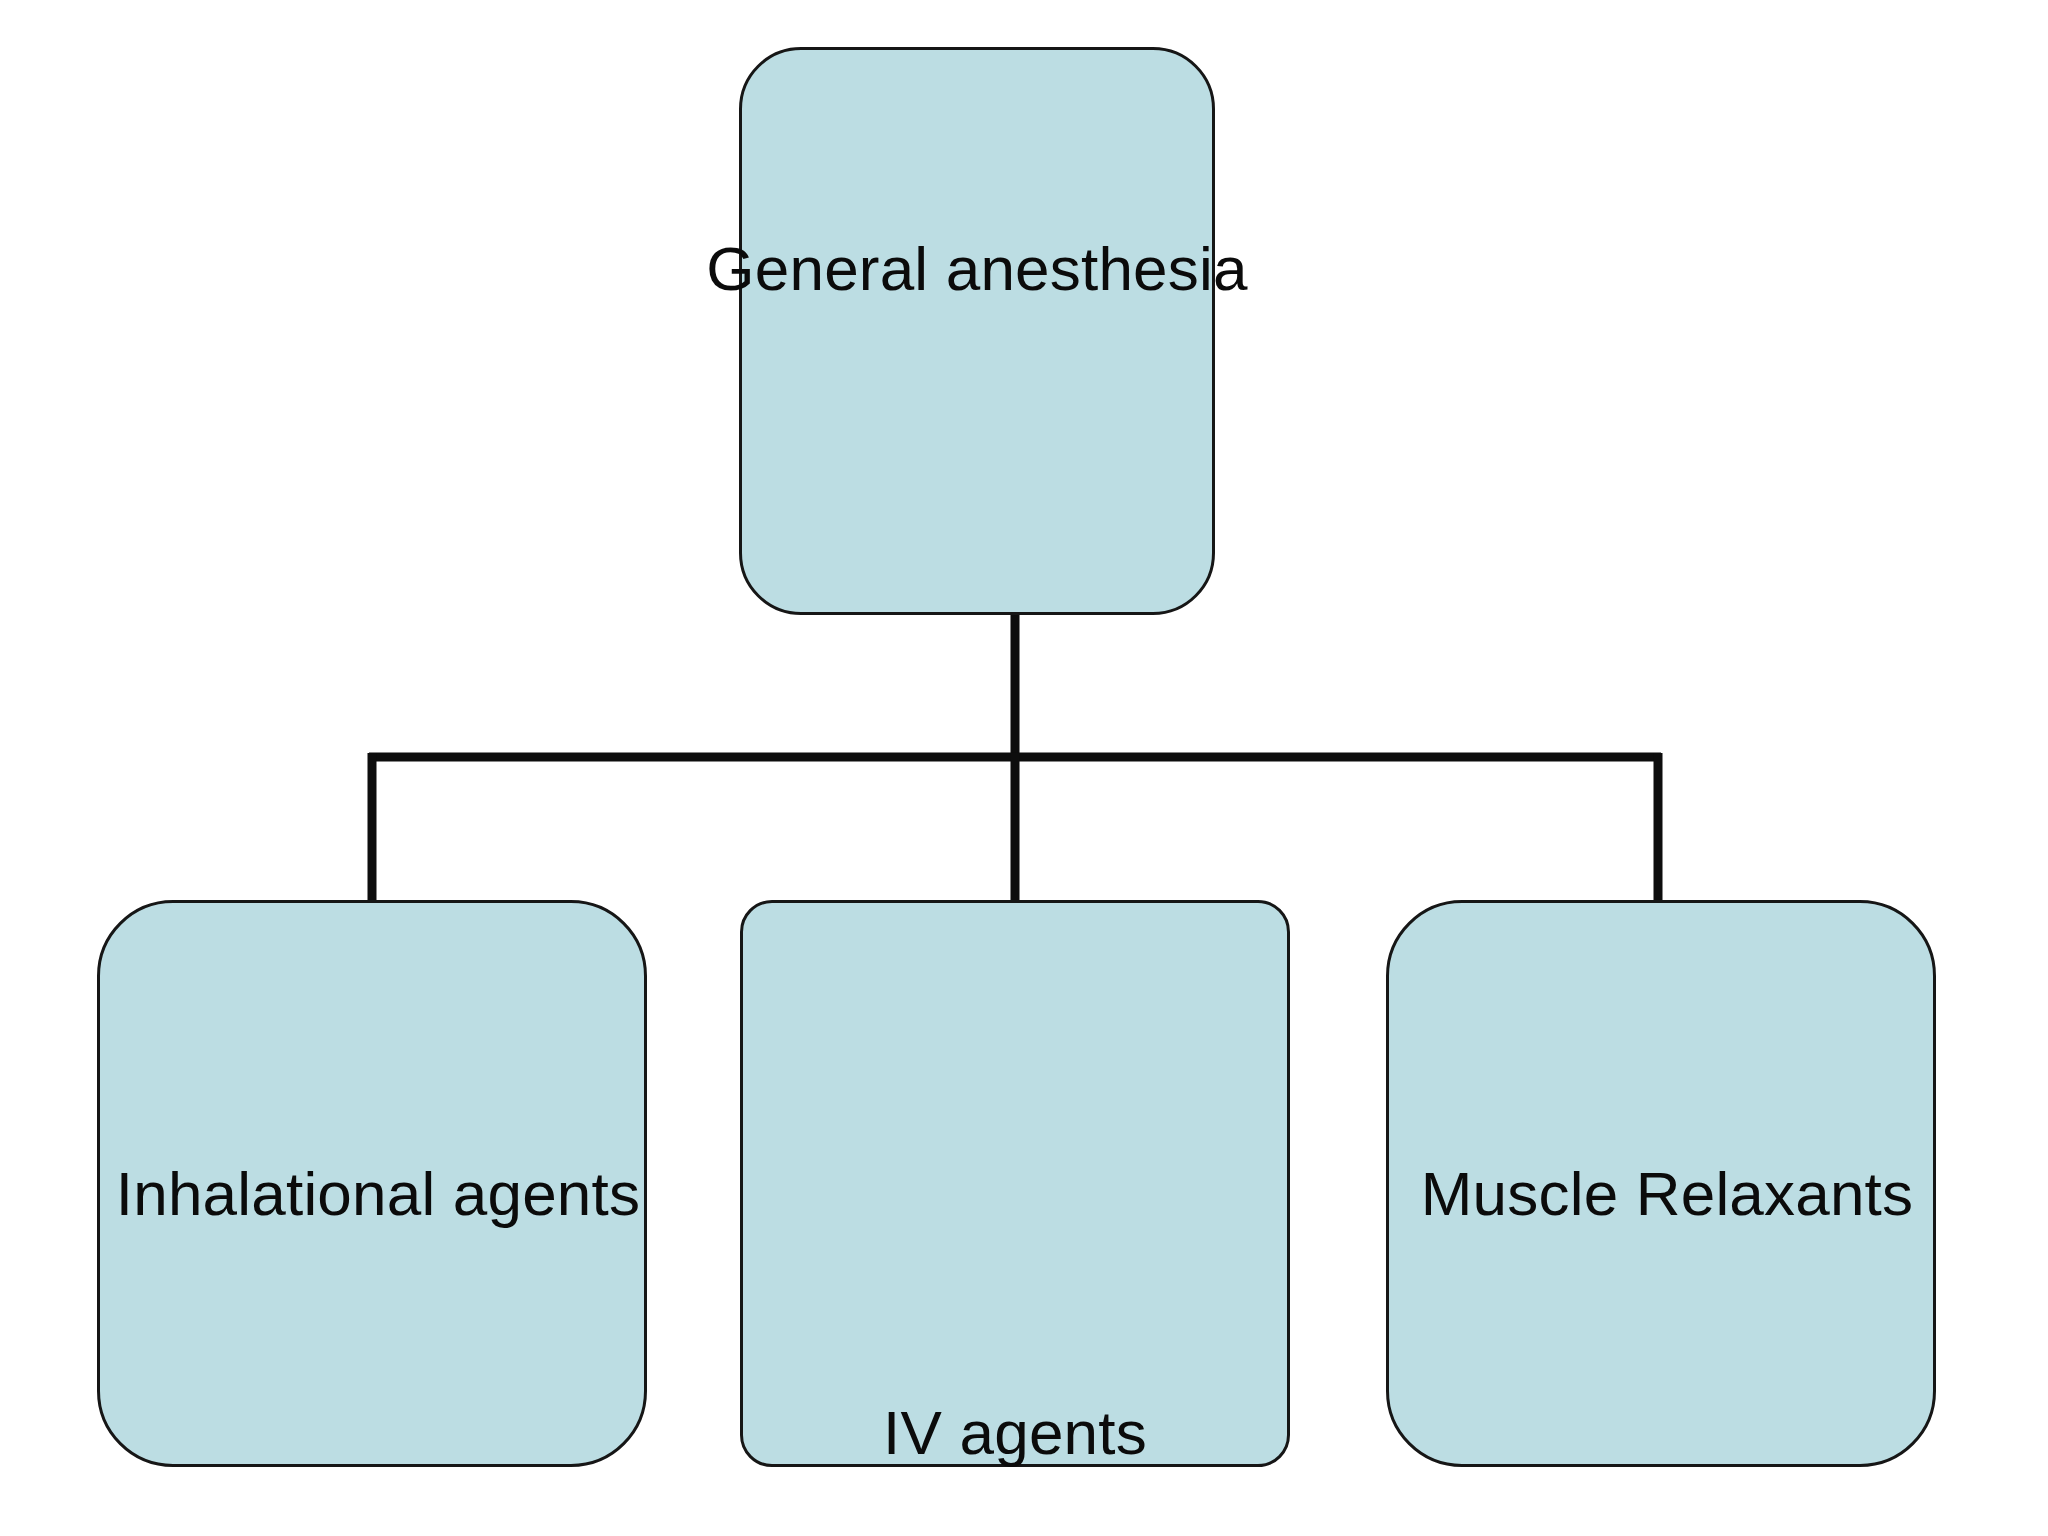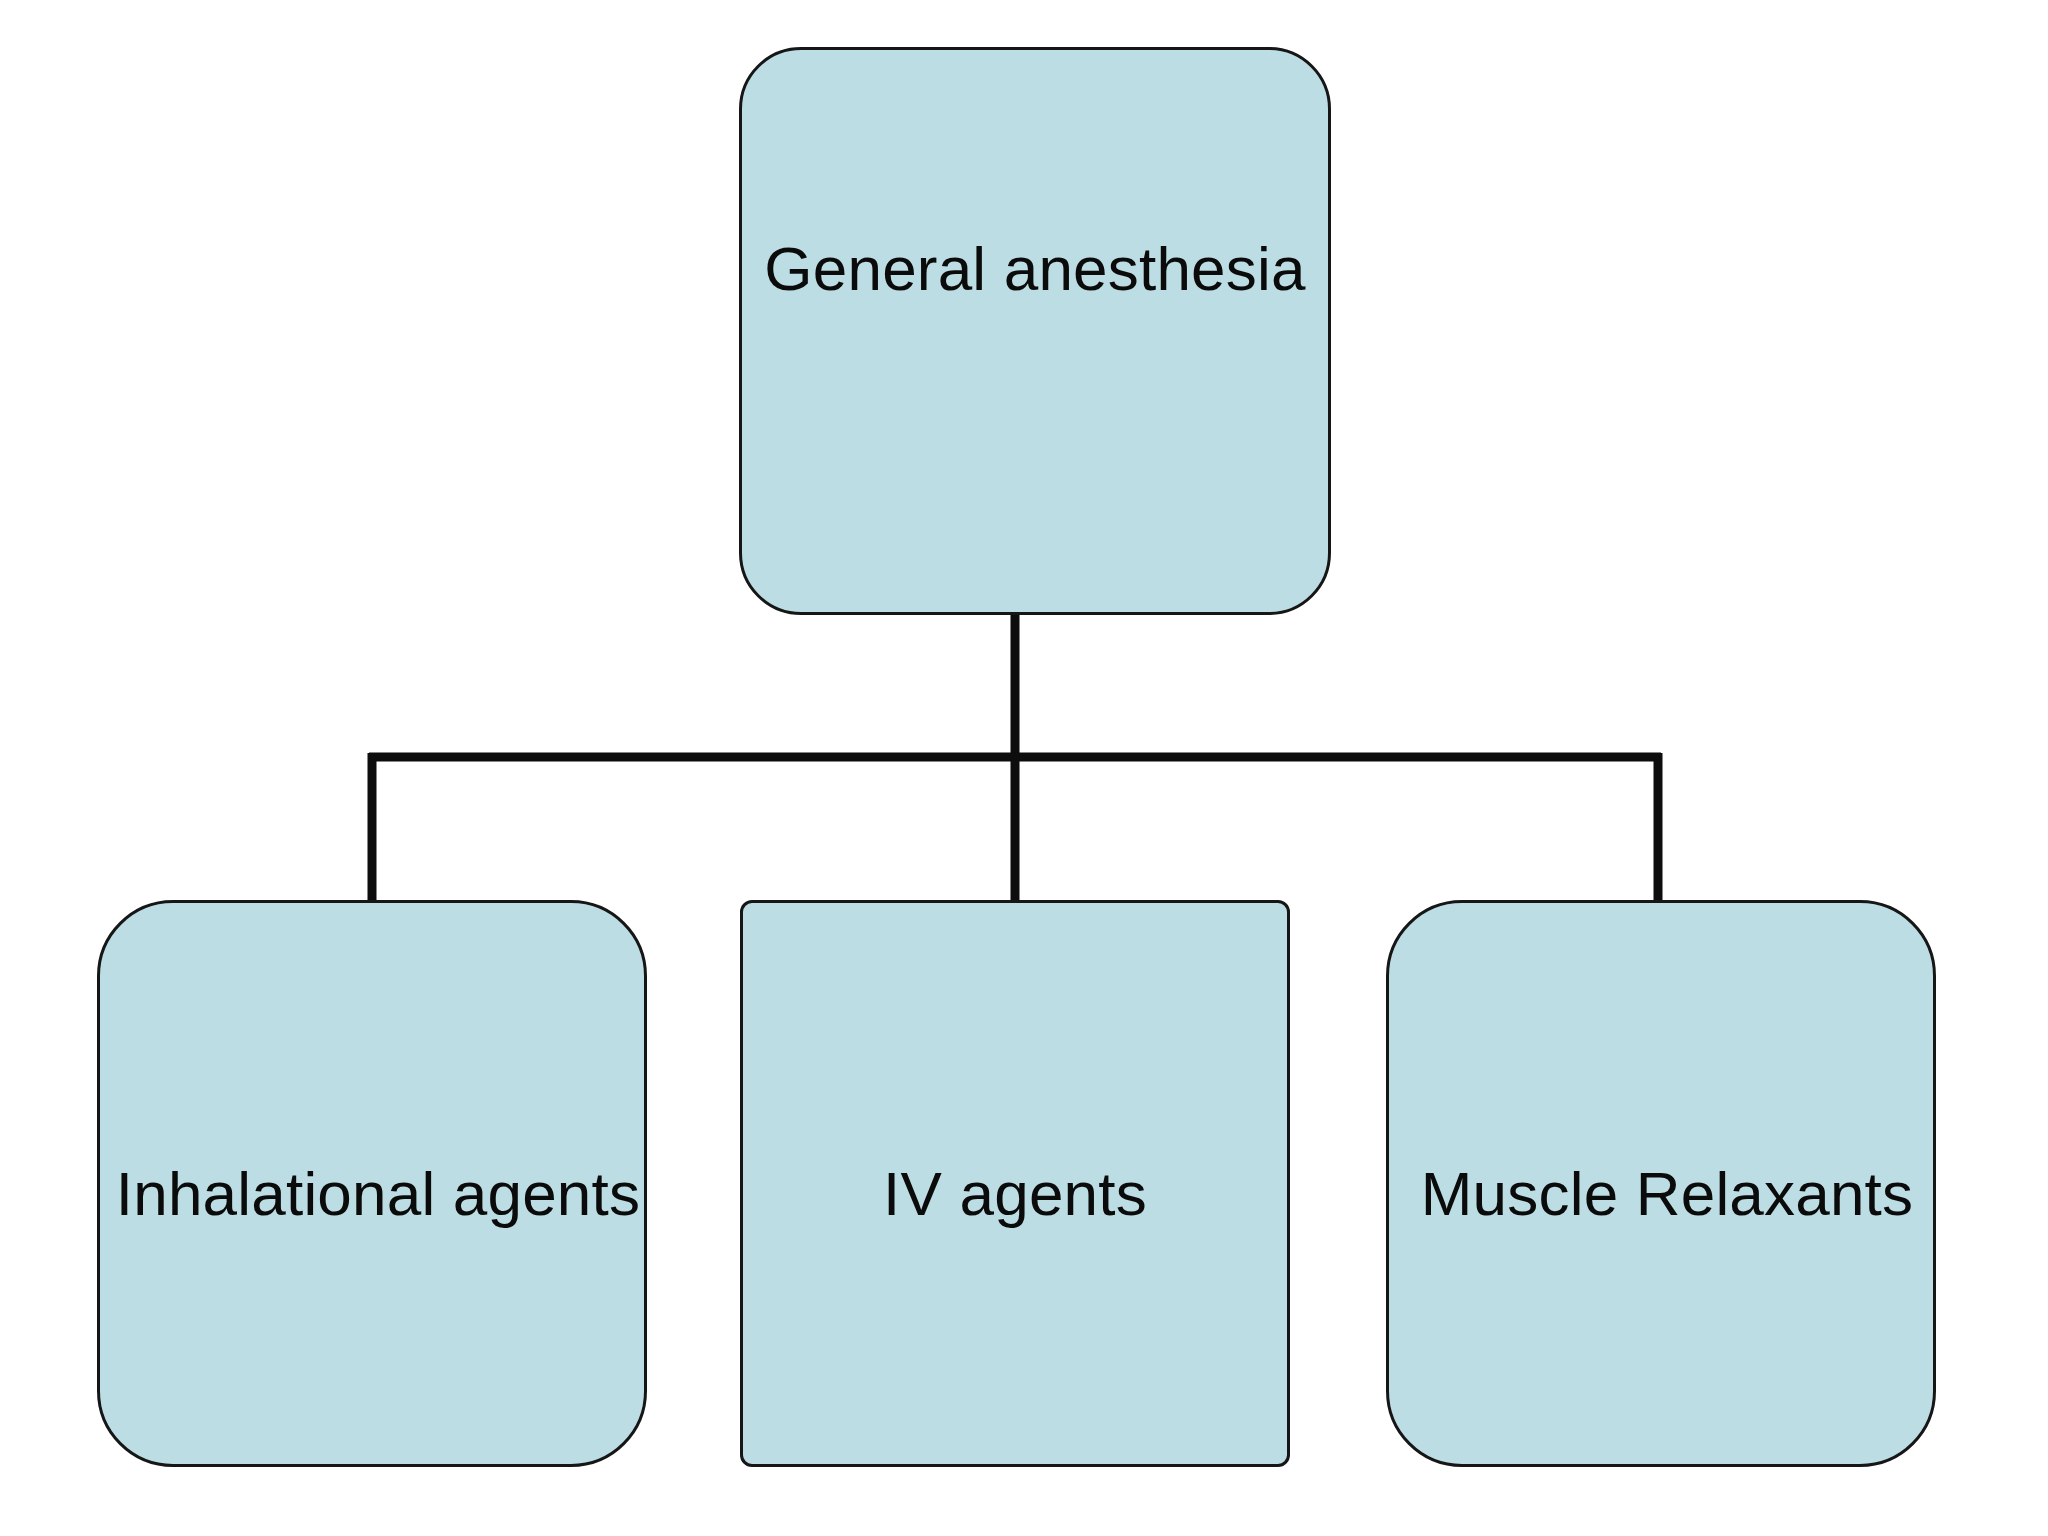--- a/index.html
+++ b/index.html
@@ -42,21 +42,21 @@
     color: #0b0b0b;
     letter-spacing: 0.2px;
     line-height: 1;
     white-space: nowrap;
     text-align: center;
   }
   
   #node-root {
     left: 739px;
     top: 47px;
-    width: 592px;
+    width: 476px;
     height: 568px;
     border-radius: 62px;
     align-items: flex-start;
   }
   #node-root .node-label {
     margin-top: 188px;
   }
   
   #node-inhalational {
     left: 97px;
@@ -65,22 +65,22 @@
     height: 567px;
     border-radius: 76px;
     align-items: flex-start;
     padding-left: 12px;
   }
   #node-iv {
     left: 740px;
     top: 900px;
     width: 550px;
     height: 567px;
-    border-radius: 12px;
-    align-items: flex-start;
+    border-radius: 32px;
+    align-items: flex-end;
   }
   #node-muscle {
     left: 1386px;
     top: 900px;
     width: 550px;
     height: 567px;
     border-radius: 76px;
     align-items: flex-start;
     padding-left: 12px;
   }

